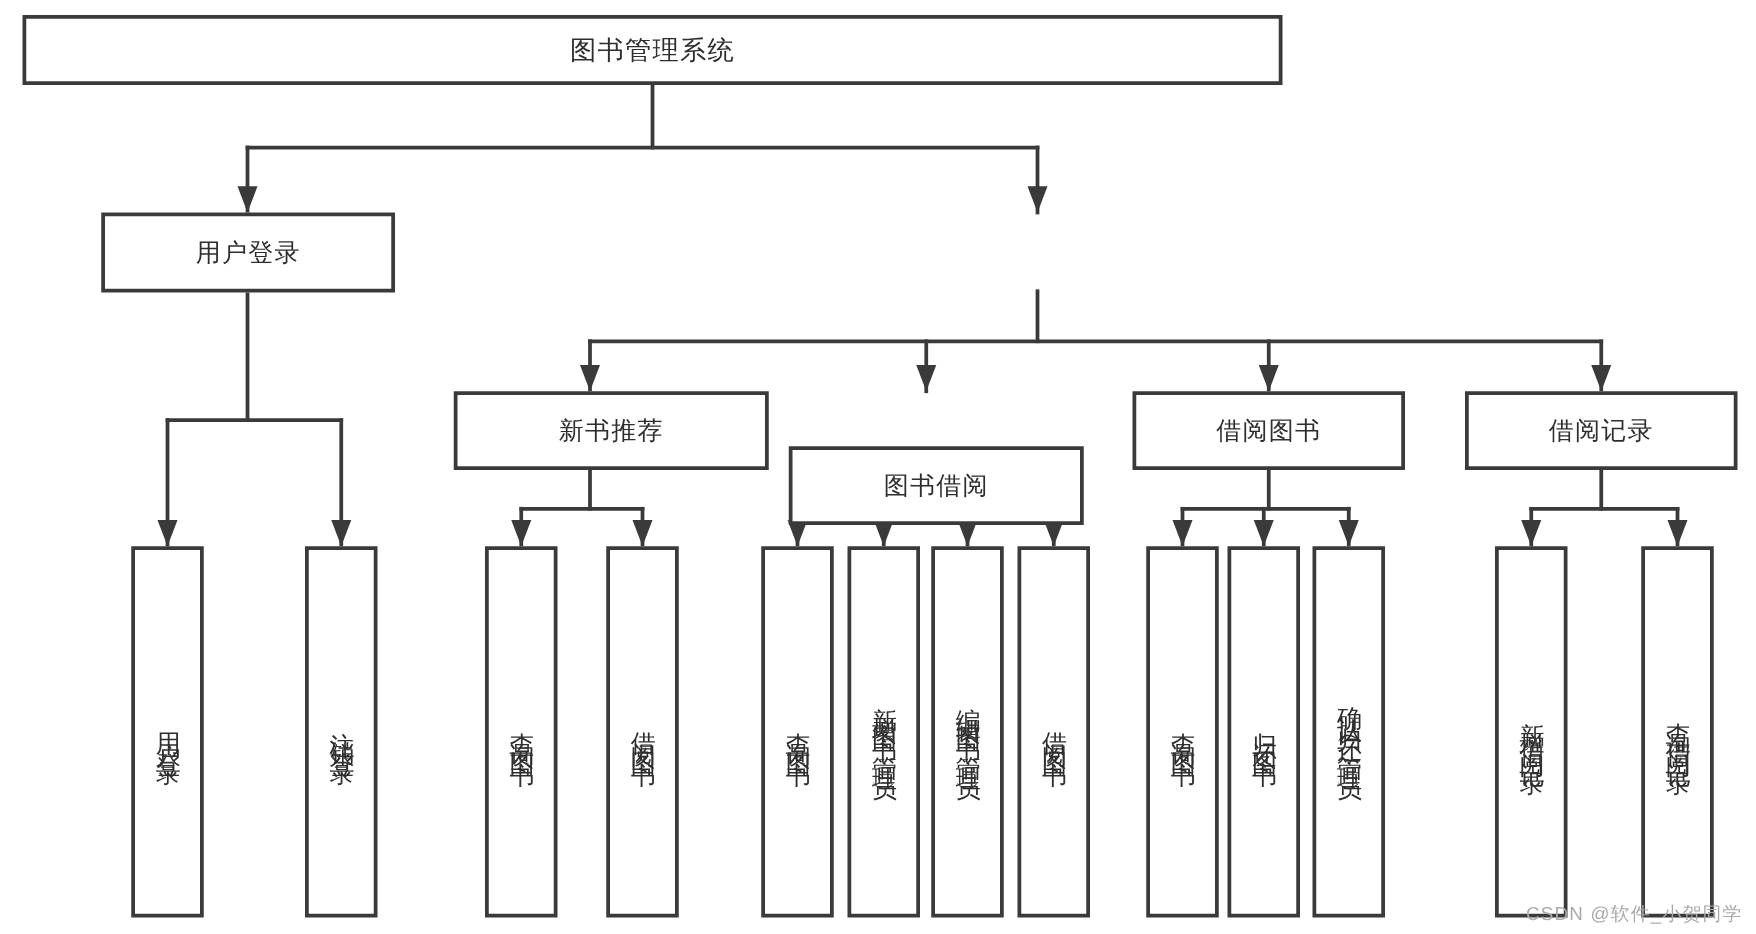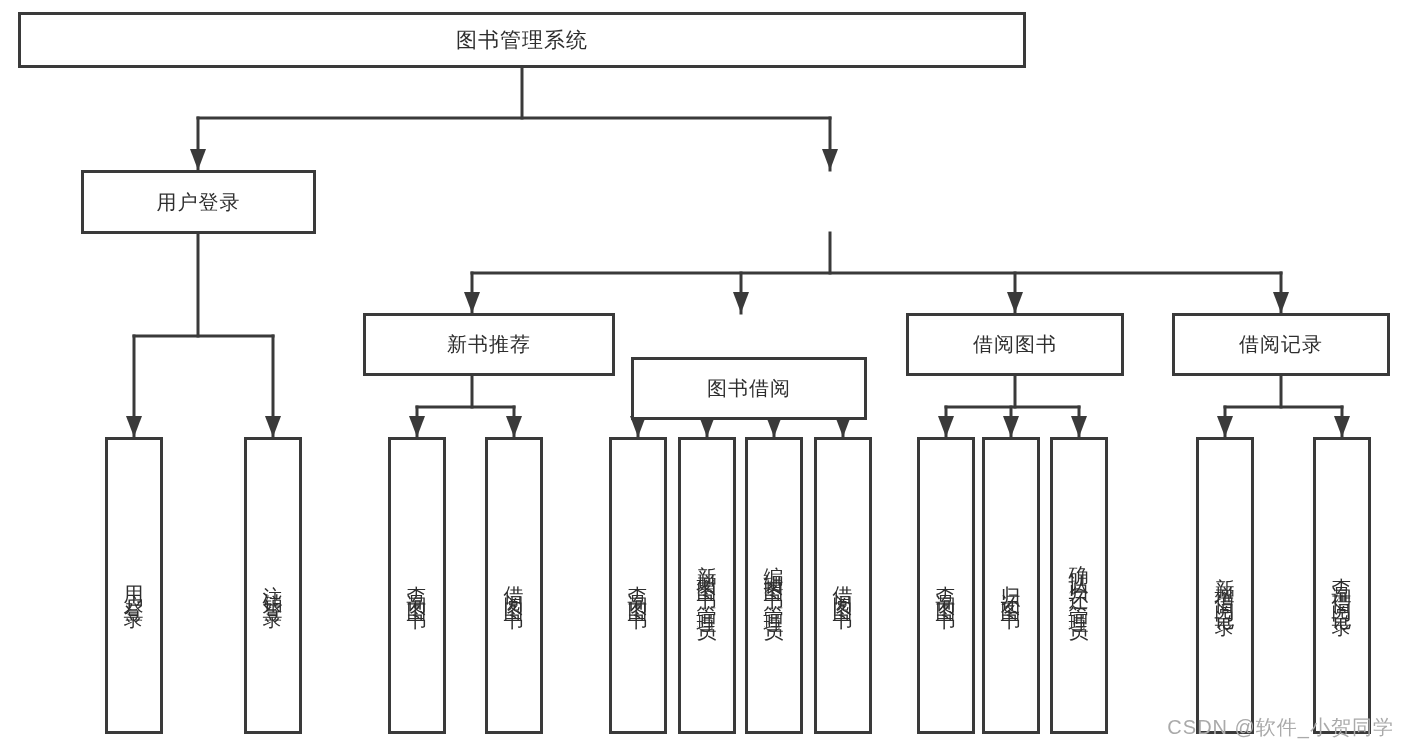--- a/index.html
+++ b/index.html
@@ -38,21 +38,21 @@
     text-orientation:mixed;
     font-size:20px;
     line-height:1;
     letter-spacing:8px;
     color:#2e2e2e;
     white-space:nowrap;
   }
   .watermark {
     position:absolute;
     right:11px; bottom:6px;
-    font-size:20px;
+    font-size:15px;
     color:#aaaaaa;
     letter-spacing:1px;
     white-space:nowrap;
     margin-top:14px;
   }
 </style>
 </head>
 <body>
 
 <div id="stage">

